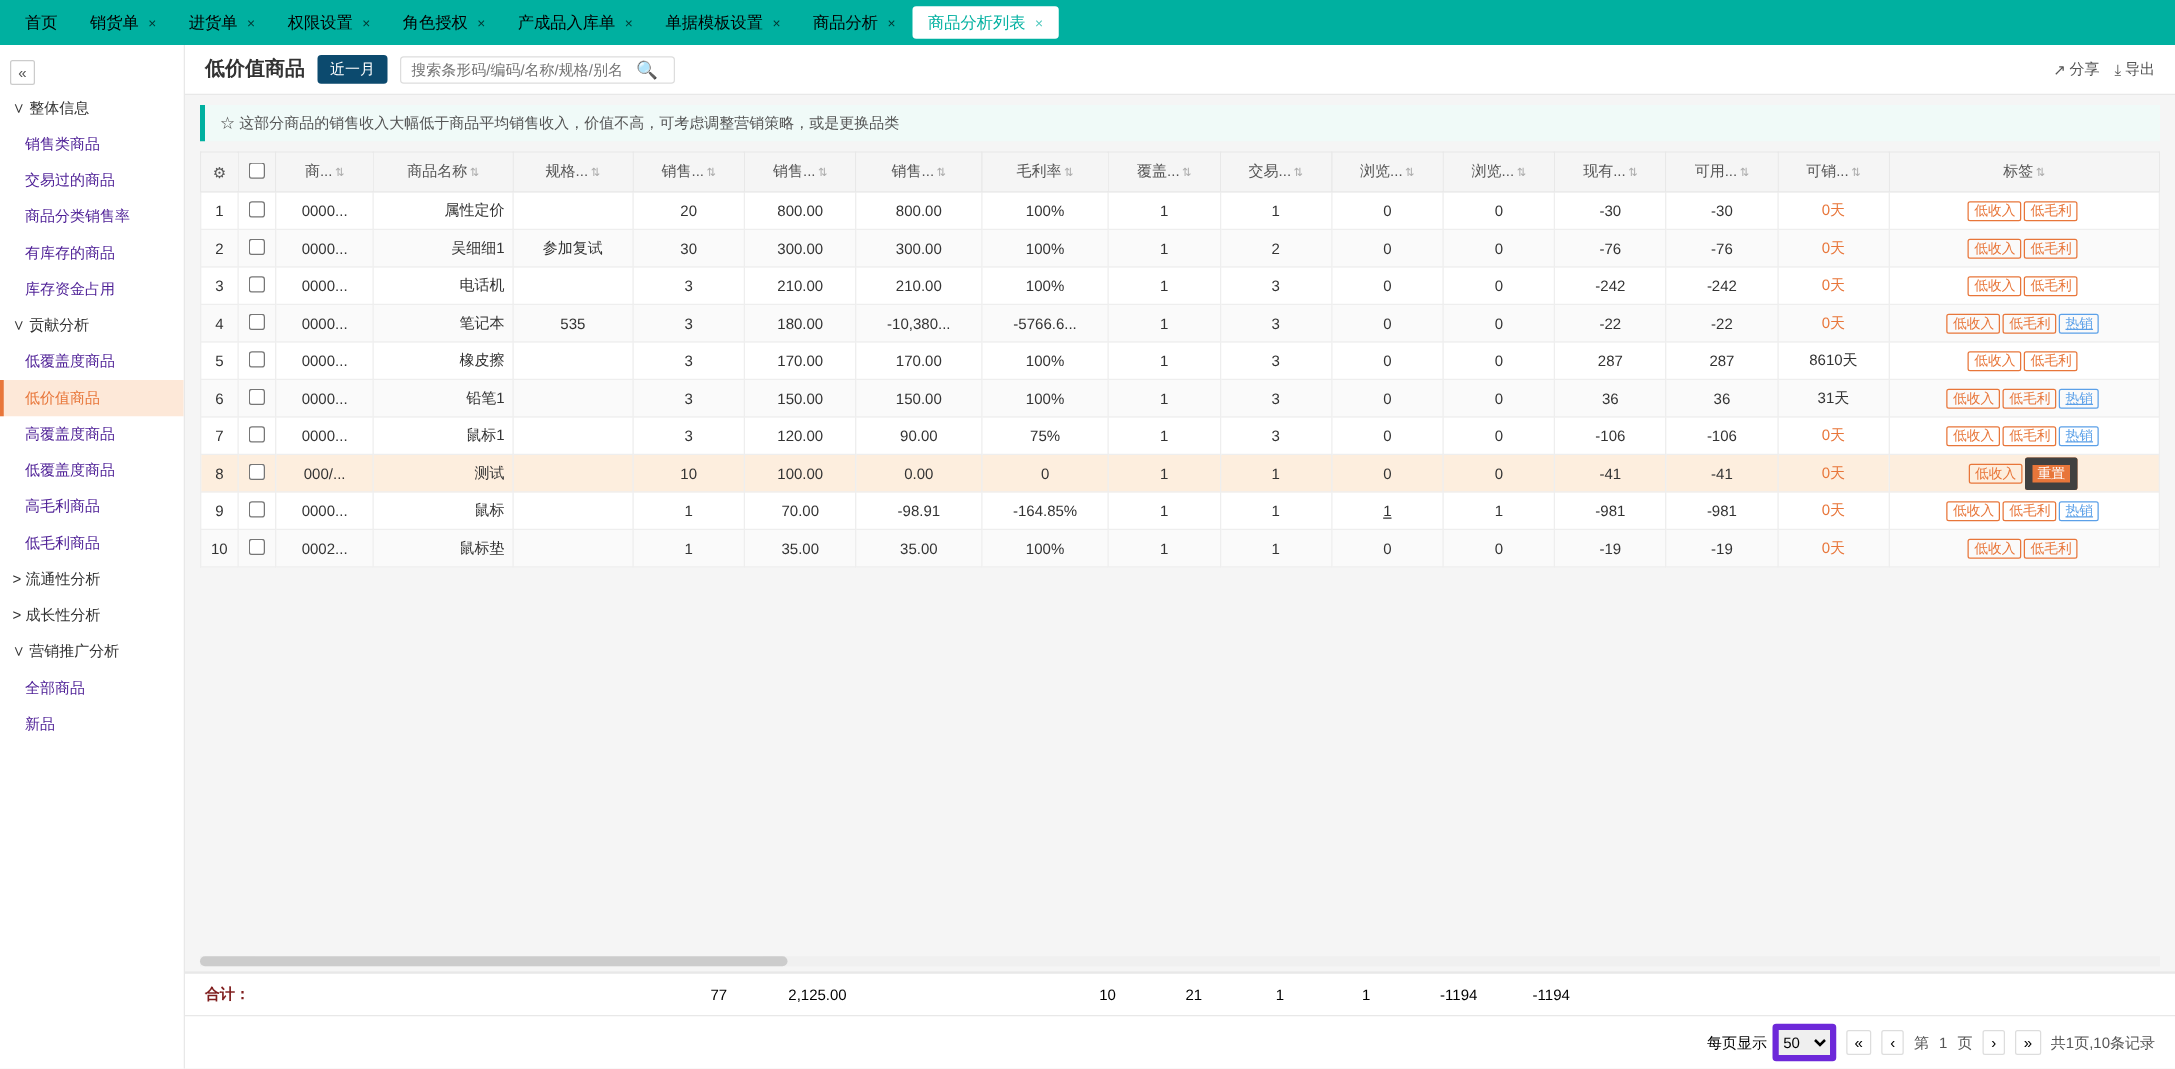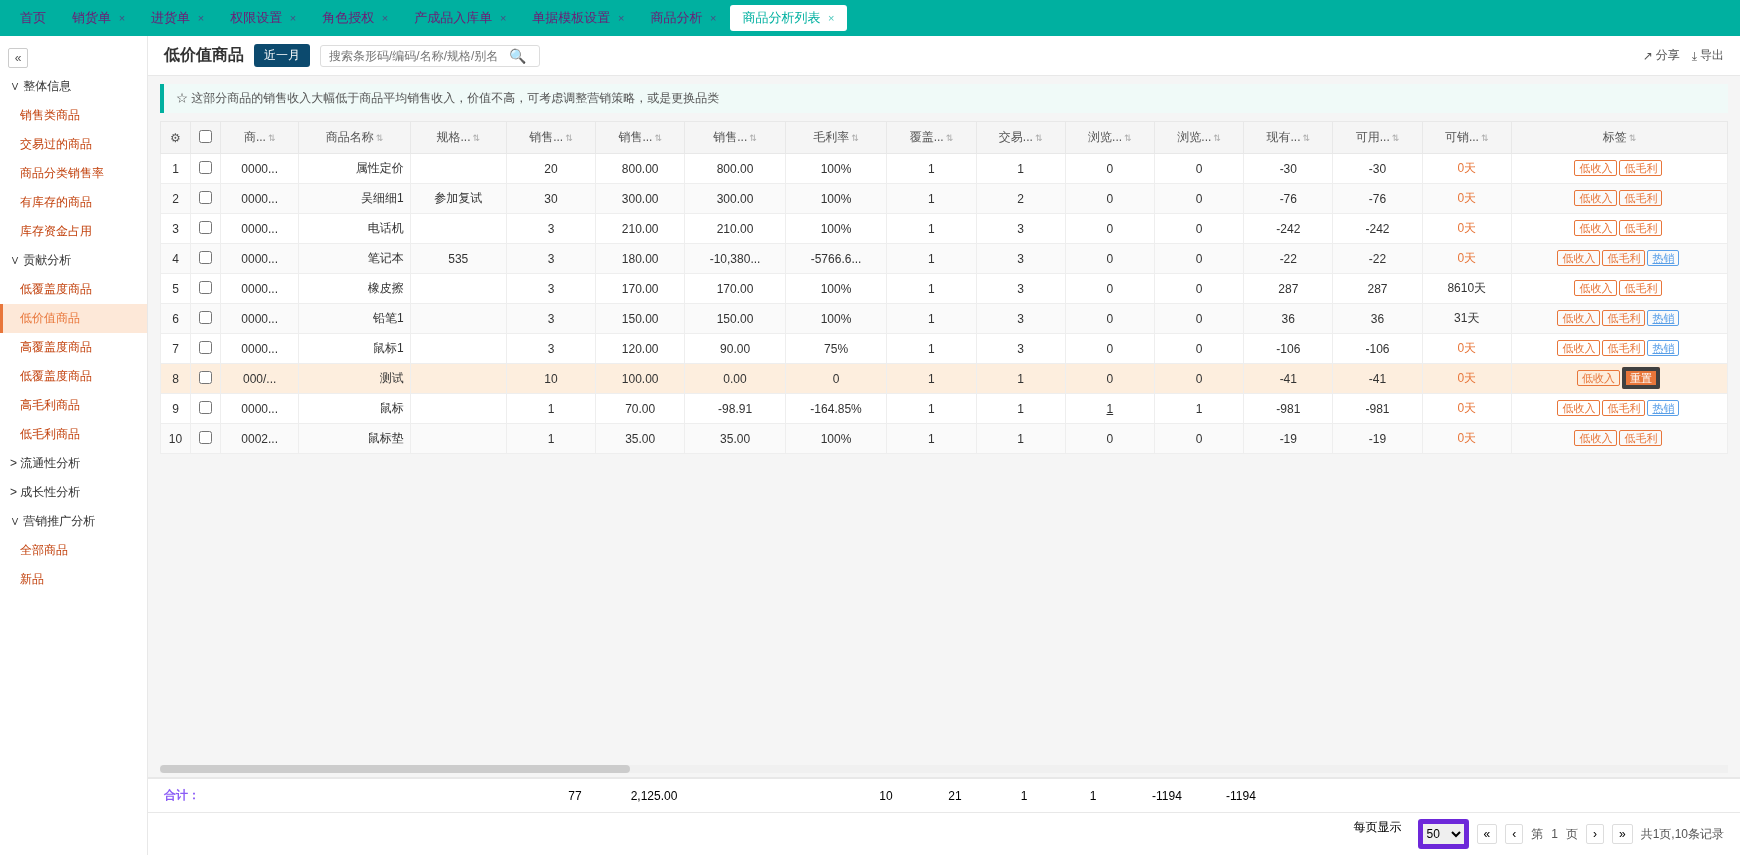--- a/index.html
+++ b/index.html
@@ -8,21 +8,21 @@
     
     .top-nav {
       background: #00b0a0;
       height: 36px;
       display: flex;
       align-items: center;
       padding: 0 8px;
       gap: 2px;
     }
     .top-nav .nav-item {
-      color: #701a75;
+      color: #000000;
       padding: 4px 12px;
       cursor: pointer;
       border-radius: 3px;
       white-space: nowrap;
       font-size: 13px;
     }
     .top-nav .nav-item.active { background: #fff; color: #00b0a0; }
     .top-nav .nav-item .close-x { margin-left: 4px; opacity: 0.7; font-size: 11px; }
 
     
@@ -43,21 +43,21 @@
     .sidebar-group-header {
       display: flex;
       align-items: center;
       padding: 6px 10px;
       color: #333;
       font-weight: normal;
       cursor: pointer;
     }
     .sidebar-item {
       padding: 6px 10px 6px 20px;
-      color: #c2410c;
+      color: #4c1d95;
       cursor: pointer;
     }
     .sidebar-item.active { background: #fde8d8; color: #e8763a; border-left: 3px solid #e8763a; padding-left: 17px; }
 
     
     .content-area {
       flex: 1;
       display: flex;
       flex-direction: column;
       overflow: hidden;
@@ -134,50 +134,50 @@
     tbody tr.highlighted { background: #fdeede; }
     tbody td {
       padding: 6px 6px;
       text-align: center;
       border: 1px solid #eee;
       color: #333;
       white-space: nowrap;
     }
     .tag-red { color: #e8763a; border: 1px solid #e8763a; border-radius: 2px; padding: 1px 4px; font-size: 11px; margin-right: 2px; }
     .tag-blue { color: #5ba0e8; border: 1px solid #5ba0e8; border-radius: 2px; padding: 1px 4px; font-size: 11px; margin-right: 2px; text-decoration: underline; }
-    .tag-orange-fill { color: #fff; background: #e8763a; border: 4px solid #404040; border-radius: 2px; padding: 1px 4px; font-size: 11px; margin-right: 2px; }
+    .tag-orange-fill { color: #fff; background: #e8763a; border: 6px solid #404040; border-radius: 2px; padding: 1px 4px; font-size: 11px; margin-right: 2px; }
     .time-zero { color: #e8763a; }
     .underline-link { text-decoration: underline; color: #333; }
     .checkbox-th { width: 30px; }
     td.left-align { text-align: right; }
 
     
     .table-footer {
       background: #fff;
       border-top: 2px solid #e8e8e8;
       padding: 8px 16px;
       display: flex;
       align-items: center;
       gap: 20px;
       flex-shrink: 0;
     }
-    .footer-total-label { color: #8b5cf6; font-weight: bold; }
+    .footer-total-label { color: #7f1d1d; font-weight: bold; }
 
     
     .pagination {
       background: #fff;
       border-top: 1px solid #e8e8e8;
       padding: 6px 16px;
       display: flex;
       align-items: center;
       justify-content: flex-end;
       gap: 8px;
       flex-shrink: 0;
     }
-    .pagination .per-page { display: flex; align-items: flex-start; gap: 16px; }
+    .pagination .per-page { display: flex; align-items: center; gap: 4px; }
     .pagination select { border: 5px solid #6d28d9; padding: 2px 0; border-radius: 3px; }
     .pagination .pag-btn { border: 1px solid #ddd; background: #fff; padding: 2px 6px; cursor: pointer; border-radius: 2px; }
     .pagination .pag-info { color: #555; }
     .collapse-btn {
       width: 20px;
       height: 20px;
       border: 1px solid #ccc;
       border-radius: 2px;
       display: flex;
       align-items: center;

